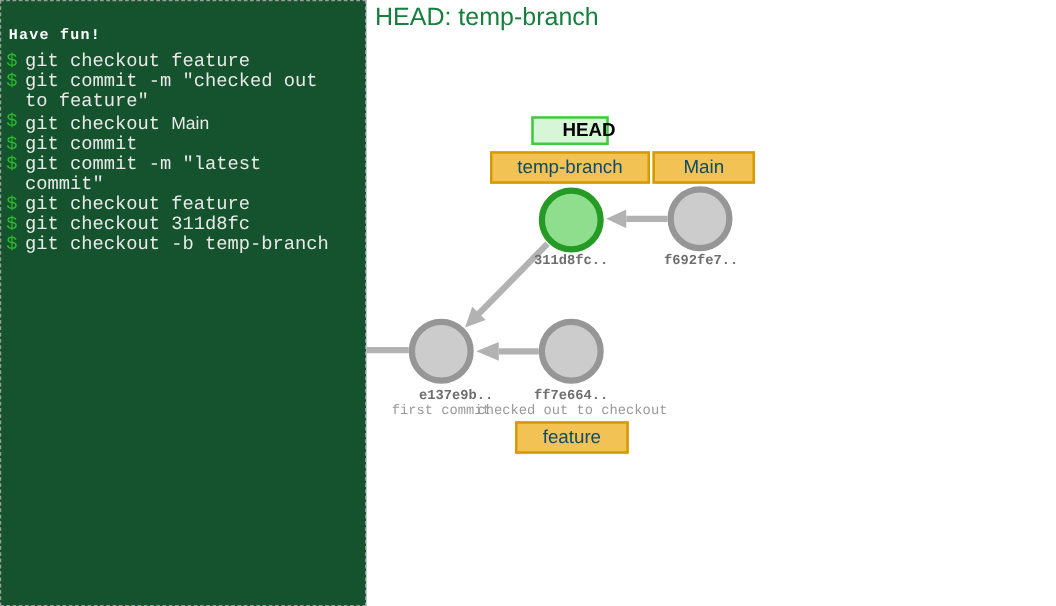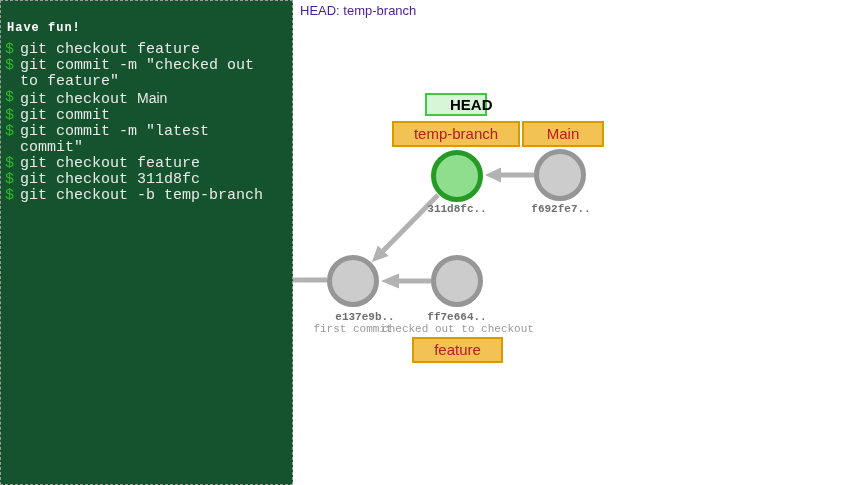--- a/index.html
+++ b/index.html
@@ -29,40 +29,40 @@
     width:254px; color:#e9e9e9; font-size:15px; word-spacing:0;
   }
   .cmd .sans { font-family:"Liberation Sans", sans-serif; font-size:14px; }
 
   
   .graph {
     position:absolute; left:293px; top:0; width:552px; height:485px;
   }
   .head-status {
     position:absolute; left:7px; top:3px;
-    font-size:13px; color:#4c1d95; white-space:nowrap;
+    font-size:20px; color:#15803d; white-space:nowrap;
   }
   svg.edges { position:absolute; left:0; top:0; }
 
   .node {
     position:absolute; width:42px; height:42px; border-radius:50%;
     background:#cccccc; border:5px solid #969696;
   }
   .node.current { background:#8ede8e; border-color:#259b25; }
 
   .head-label {
     position:absolute; left:132px; top:93px; width:62px; height:23px;
     background:#d7f5d7; border:2px solid #3fc93f; box-sizing:border-box;
     font-size:15px; font-weight:bold; color:#000;
     text-align:center; line-height:19px;padding-left:23px;
   }
   .branch-label {
     position:absolute; height:26px; box-sizing:border-box;
     background:#f3c254; border:2px solid #d79a00;
-    font-size:15px; color:#b91c1c; text-align:center; line-height:22px;
+    font-size:15px; color:#0c4a6e; text-align:center; line-height:22px;
     white-space:nowrap;
   }
   .bl-temp    { left:99px;  top:121px; width:128px; }
   .bl-main    { left:229px; top:121px; width:82px; }
   .bl-feature { left:119px; top:337px; width:91px; }
 
   .hash {
     position:absolute; width:120px; text-align:center;
     font-family:"Liberation Mono", monospace; font-size:11px; font-weight:bold;
     color:#6e6e6e; white-space:nowrap;

